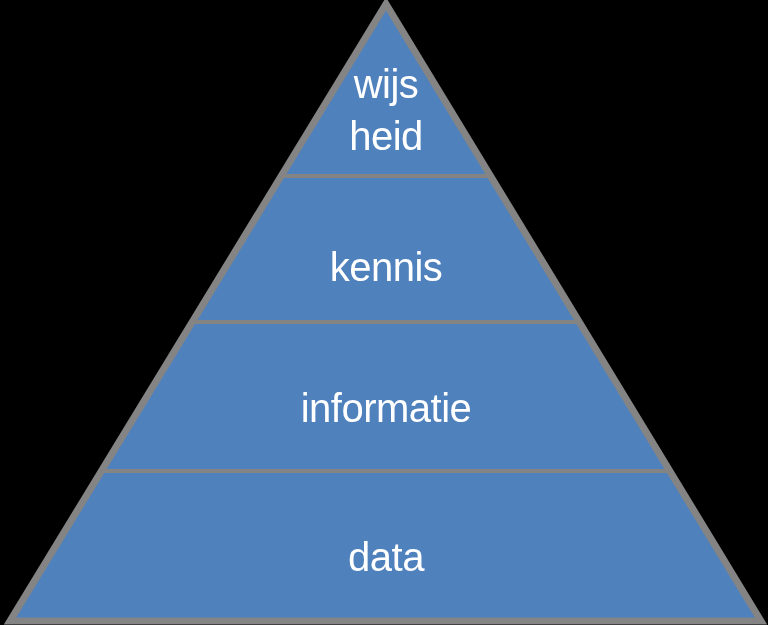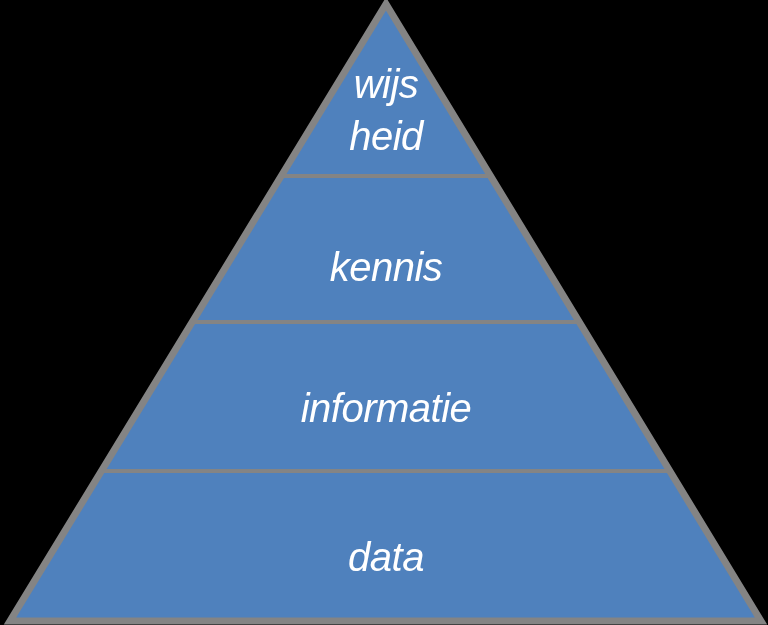--- a/index.html
+++ b/index.html
@@ -8,21 +8,20 @@
     width: 768px;
     height: 625px;
     background: #000000;
     overflow: hidden;
     font-family: "Liberation Sans", sans-serif;
   }
   .stage {
     position: relative;
     width: 768px;
     height: 483px;
-    font-style: italic;
   }
   svg { display: block; }
   .level-label {
     font-family: "Liberation Sans", sans-serif;
     font-size: 40px;
     letter-spacing: -0.5px;
   }
 </style>
 </head>
 <body>

